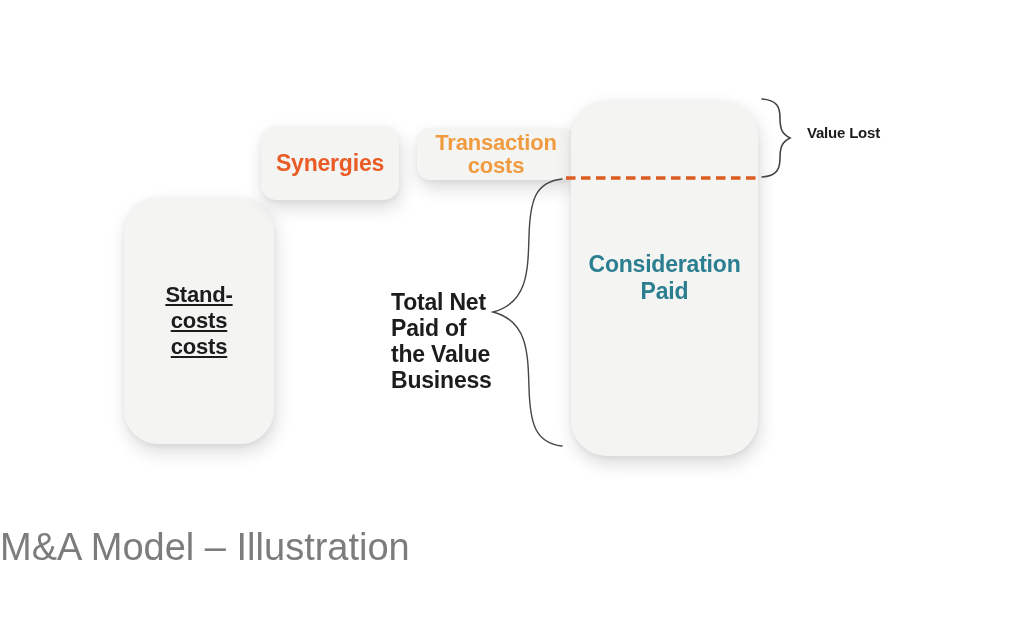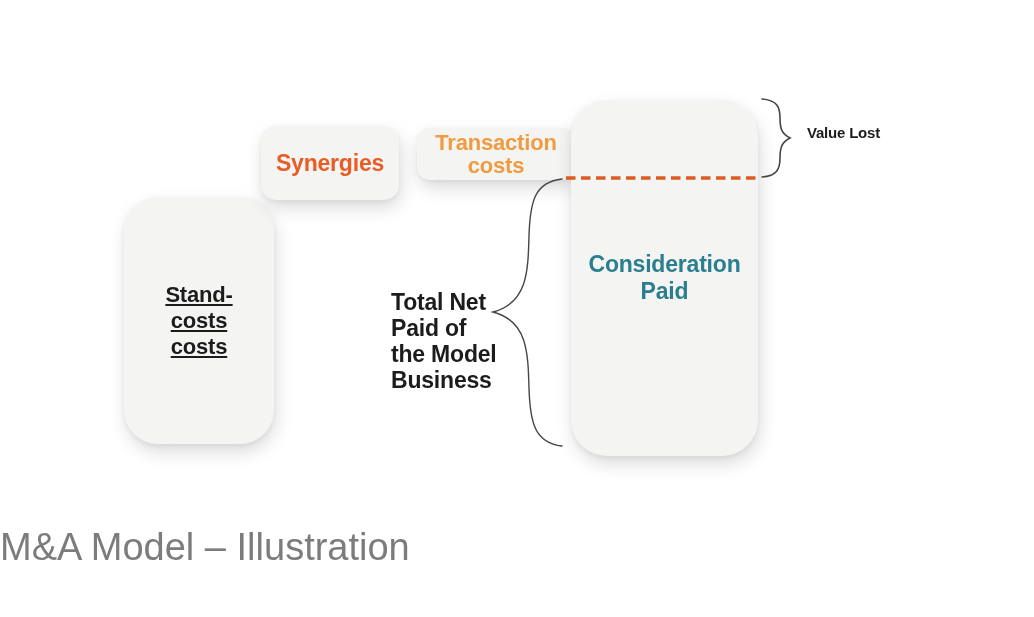--- a/index.html
+++ b/index.html
@@ -79,21 +79,21 @@
   <div class="box box-consideration">
     <div class="label-consideration">
       <span class="line">Consideration</span>
       <span class="line">Paid</span>
     </div>
   </div>
 
   <div class="label-total-net">
     <span class="line">Total Net</span>
     <span class="line">Paid of</span>
-    <span class="line">the Model</span>
+    <span class="line">the Value</span>
     <span class="line">Business</span>
   </div>
 
   <div class="label-value-lost">Value Lost</div>
 
   <svg class="overlay-svg" width="1034" height="617" viewBox="0 0 1034 617">
     <line class="dashed" x1="566" y1="178" x2="756" y2="178" stroke-width="3.5" stroke-dasharray="9.5 5.5"></line>
     <path class="brace" stroke-width="1.6" stroke-linecap="round" d="M 762 99
              C 777 100, 780 107, 780 118
              C 780 129, 782 134, 790 138

